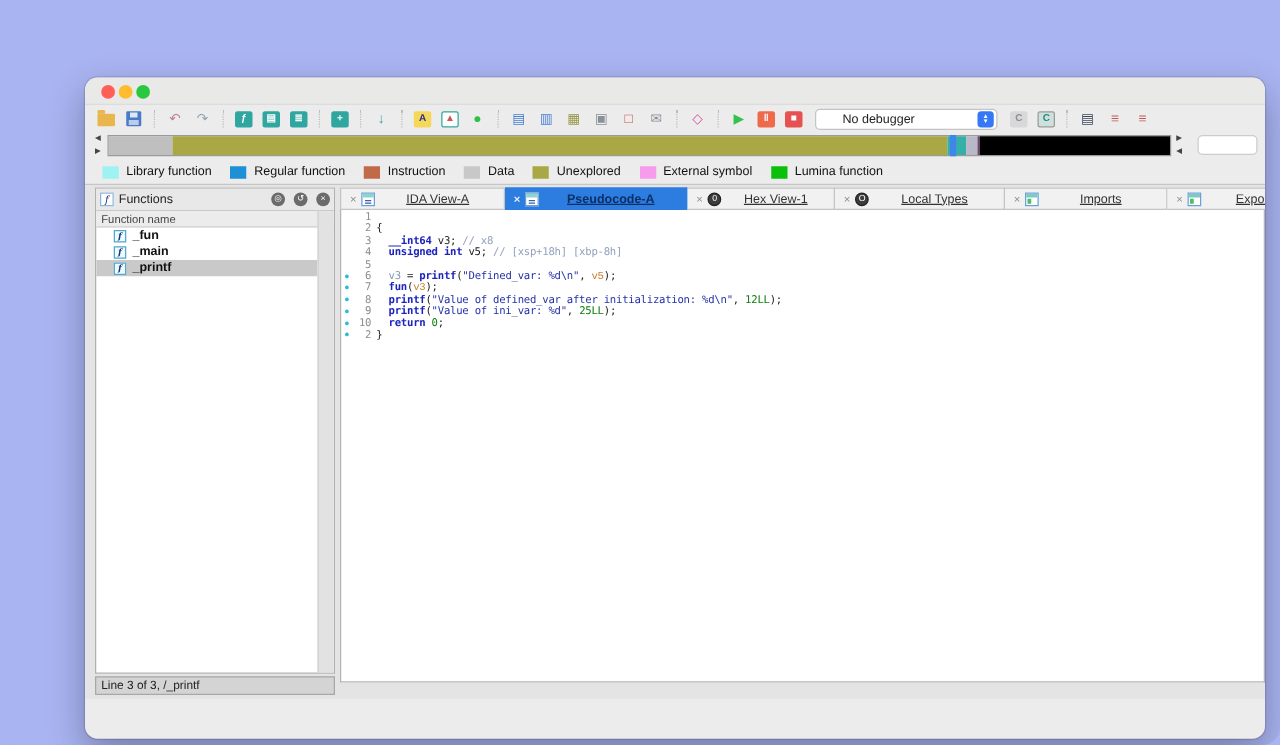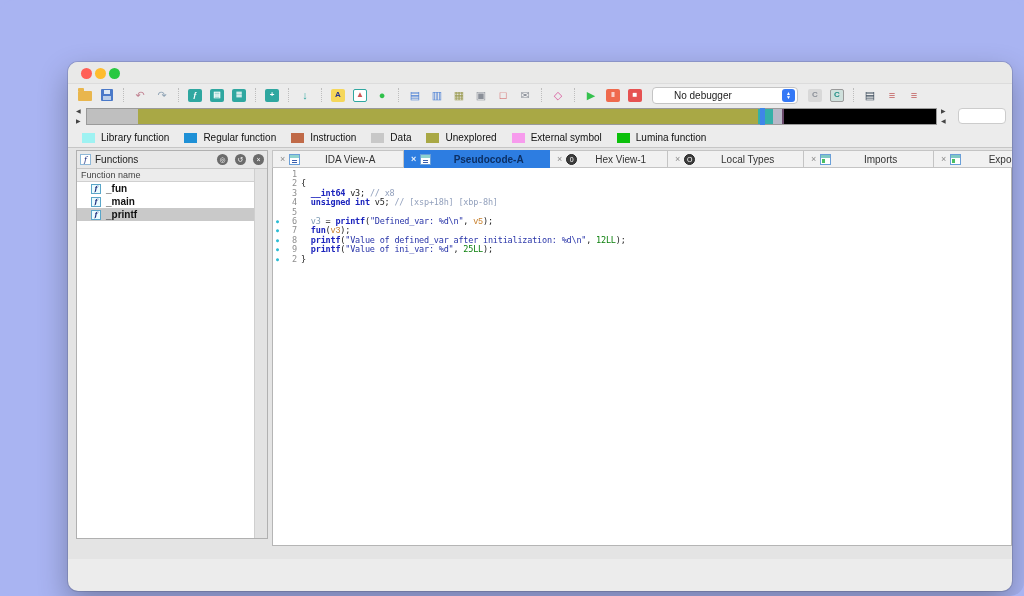--- a/index.html
+++ b/index.html
@@ -90,21 +90,21 @@
   .fn-status { position:absolute; left:8px; top:479px; width:192px; height:15px; background:#d4d4d4;
                border:1px solid #a8a8a8; font-size:9.5px; color:#222; padding:1px 0 0 4px; }
 
   
   .codepanel { position:absolute; left:204px; top:88px; right:0; height:409px; }
   .tabbar { position:absolute; top:0; left:0; right:0; height:18px; display:flex; background:#ececec; }
   .tab { flex:none; display:flex; align-items:center; background:#f1f1f1; border:1px solid #c4c4c4;
          border-left:none; font-size:10px; color:#333; padding:0 3px; overflow:hidden; }
   .tab:first-child { border-left:1px solid #c4c4c4; }
   .tab .tab-close { color:#8a8a8a; font-size:9px; margin:0 4px; }
-  .tab .tab-label { flex:1; text-align:center; padding:0 4px; white-space:nowrap; }
+  .tab .tab-label { flex:1; text-align:center; padding:0 4px; white-space:nowrap;text-decoration:underline; }
   .tab.active { background:#2d7de1; border-color:#2d7de1; color:#0c2f63; font-weight:bold; }
   .tab.active .tab-close { color:#e8f1fc; }
   .tab-icon { width:11px; height:11px; flex:none; position:relative; }
   .tab-icon.view, .tab-icon.imports, .tab-icon.exports { background:#fff; border:1px solid #6a9fd8; }
   .tab-icon.view::before { content:""; position:absolute; top:0; left:0; right:0; height:3px; background:#8fd3cf; }
   .tab-icon.view::after { content:""; position:absolute; top:5px; left:2px; right:2px; height:1px;
          background:#3a5fae; box-shadow:0 2px 0 #3a5fae; }
   .tab-icon.imports::before, .tab-icon.exports::before { content:""; position:absolute; top:0; left:0; right:0;
          height:3px; background:#7fc9c4; }
   .tab-icon.imports::after, .tab-icon.exports::after { content:""; position:absolute; top:4px; left:1px;
@@ -265,20 +265,21 @@
             <span class="fn-ficon">f</span>
             <span>_main</span>
           </div>
           <div class="fn-row selected">
             <span class="fn-ficon">f</span>
             <span>_printf</span>
           </div>
         </div>
       <div class="fn-scroll"></div>
     </div>
+    <div class="fn-status">Line 3 of 3, /_printf</div>
 
     <div class="codepanel">
       <div class="tabbar" id="tabbar">
           <div class="tab" style="width: 132px;">
             <span class="tab-close">×</span>
             <span class="tab-icon view"></span>
             <span class="tab-label">IDA View-A</span>
           </div>
           <div class="tab active" style="width: 146px;">
             <span class="tab-close">×</span>
@@ -346,20 +347,25 @@
             <span class="cl-num">8</span>
             <span class="cl-code"><span class="pl">  </span><span class="kw">printf</span><span class="pl">(</span><span class="str">"Value of defined_var after initialization: %d\n"</span><span class="pl">, </span><span class="num">12LL</span><span class="pl">);</span></span>
           </div>
           <div class="cl">
             <span class="cl-dot">●</span>
             <span class="cl-num">9</span>
             <span class="cl-code"><span class="pl">  </span><span class="kw">printf</span><span class="pl">(</span><span class="str">"Value of ini_var: %d"</span><span class="pl">, </span><span class="num">25LL</span><span class="pl">);</span></span>
           </div>
           <div class="cl">
             <span class="cl-dot">●</span>
+            <span class="cl-num">10</span>
+            <span class="cl-code"><span class="pl">  </span><span class="kw">return</span><span class="pl"> </span><span class="num">0</span><span class="pl">;</span></span>
+          </div>
+          <div class="cl">
+            <span class="cl-dot">●</span>
             <span class="cl-num">2</span>
             <span class="cl-code"><span class="pl">}</span></span>
           </div>
         </div>
 
     </div>
 
   </div>
 </div>
 

